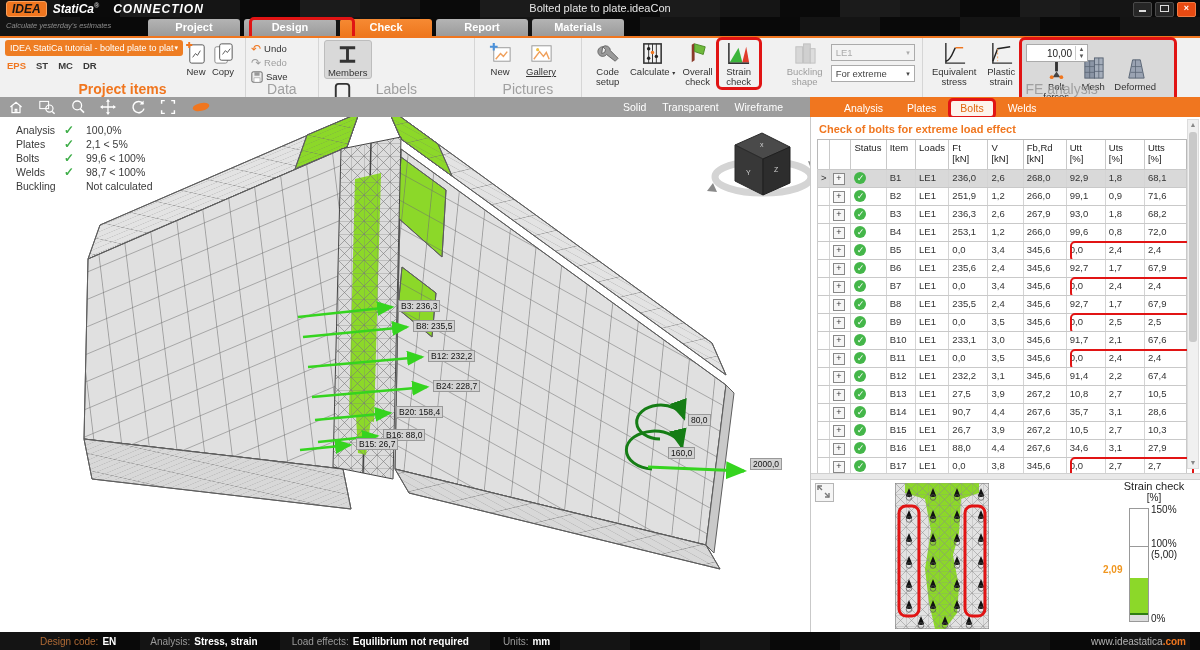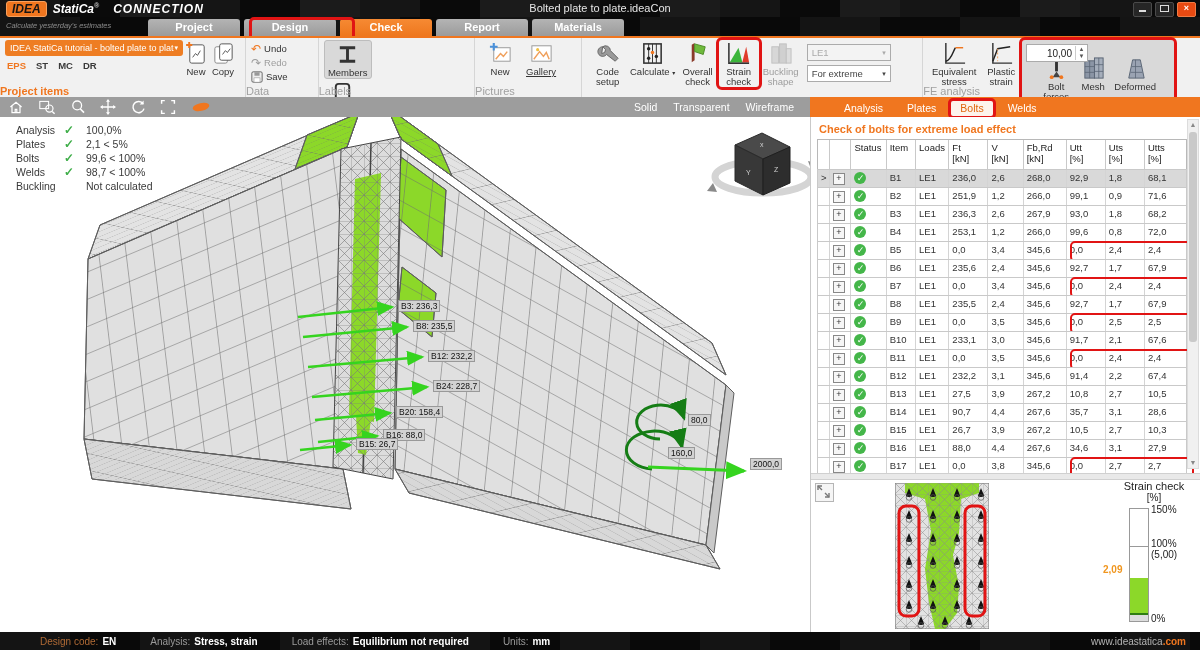--- a/index.html
+++ b/index.html
@@ -32,27 +32,27 @@
   .tab{width:92px;height:27px;background:linear-gradient(#b4b4b4,#8c8c8c);color:#fff;font-size:11px;
     font-weight:bold;text-align:center;line-height:17px;border-radius:3px 3px 0 0;}
   .tab.active{background:linear-gradient(#f68a33,#e96c12);}
   #check-annot{left:249px;top:0px;width:100px;height:21px;border:3px solid #e11414;border-radius:5px;pointer-events:none;}
   #orange-line{left:0;top:36px;width:1200px;height:2px;background:#f0761f;}
 
   
   #ribbon{left:0;top:38px;width:1200px;height:59px;background:#f1f1f1;border-bottom:1px solid #cfcfcf;
     display:flex;align-items:stretch;}
   .rgroup{position:relative;border-right:1px solid #d6d6d6;padding:2px 5px 11px 5px;display:flex;align-items:flex-start;}
-  .glabel{position:absolute;bottom:0;left:0;right:0;text-align:left;font-size:11px;color:#a0a0a0;}
+  .glabel{position:absolute;bottom:0;left:0;right:0;text-align:center;font-size:14px;color:#a0a0a0;}
   .glabel.orange{color:#f0761f;font-weight:bold;}
   .rbtn{display:flex;flex-direction:column;align-items:center;width:46px;padding-top:1px;
     font-size:9.5px;color:#333;line-height:1.05;text-align:center;border-radius:3px;}
   .rbtn .ric{width:25px;height:25px;margin-bottom:1px;}
   .rbtn.pressed{background:#d9d9d9;border:1px solid #bdbdbd;}
-  .rbtn.disabled{opacity:.45;}
+  .rbtn.disabled{opacity:.45;margin-left:24px;}
   .smallbtns{display:flex;flex-direction:column;gap:1px;padding-top:2px;}
   .sbtn{display:flex;align-items:center;gap:3px;font-size:9.5px;color:#333;height:13px;}
   .sbtn.disabled{opacity:.45;}
   #proj-col{display:flex;flex-direction:column;width:178px;}
   #proj-dd{background:#ee7d23;color:#fff;font-size:9.5px;height:16px;line-height:16px;border-radius:3px;
     padding:0 5px;display:flex;justify-content:space-between;align-items:center;}
   #proj-types{display:flex;gap:10px;font-size:9.5px;font-weight:bold;color:#3a3a3a;padding:4px 2px;}
   #proj-types span:first-child{color:#f0761f;}
   .ddbox{border:1px solid #ababab;background:#fff;font-size:9.5px;color:#444;height:15px;line-height:15px;
     padding:0 4px;display:flex;justify-content:space-between;align-items:center;width:74px;}
@@ -61,21 +61,21 @@
   .annot::after{content:"";position:absolute;inset:-3px;border:3px solid #e11414;border-radius:6px;pointer-events:none;}
   #fe-pressed{background:#d9d9d9;border-radius:3px;display:flex;padding:15px;}
   #spinner{position:absolute;right:112px;top:6px;width:60px;height:16px;border:1px solid #ababab;background:#fff;
     font-size:10px;color:#222;display:flex;align-items:center;}
   #spinner .val{flex:1;text-align:right;padding-right:3px;}
   #spinner .arr{width:11px;border-left:1px solid #ccc;font-size:6px;line-height:7px;text-align:center;color:#555;}
 
   
   #vtoolbar{left:0;top:97px;width:810px;height:20px;background:#9d9d9d;display:flex;align-items:center;gap:14px;padding-left:8px;box-sizing:border-box;}
   #vtoolbar svg{display:block;}
-  #vmodes{margin-left:auto;display:flex;gap:16px;padding-right:16px;color:#fff;font-size:10.5px;}
+  #vmodes{margin-left:auto;display:flex;gap:16px;padding-right:27px;color:#fff;font-size:10.5px;}
 
   
   #canvas{left:0;top:117px;width:810px;height:515px;background:#fff;overflow:hidden;}
   #status-list{left:16px;top:6px;font-size:10.5px;color:#3a3a3a;}
   .srow{display:flex;height:14px;align-items:center;}
   .slabel{width:48px;}
   .scheck{width:22px;color:#3fae49;font-weight:bold;font-size:12px;}
   .sval{white-space:pre;}
   .blabel,.llabel{position:absolute;background:#d2d2d2;border:1px solid #999;color:#111;
     font-size:8.5px;line-height:10px;padding:0 2px;white-space:nowrap;}

